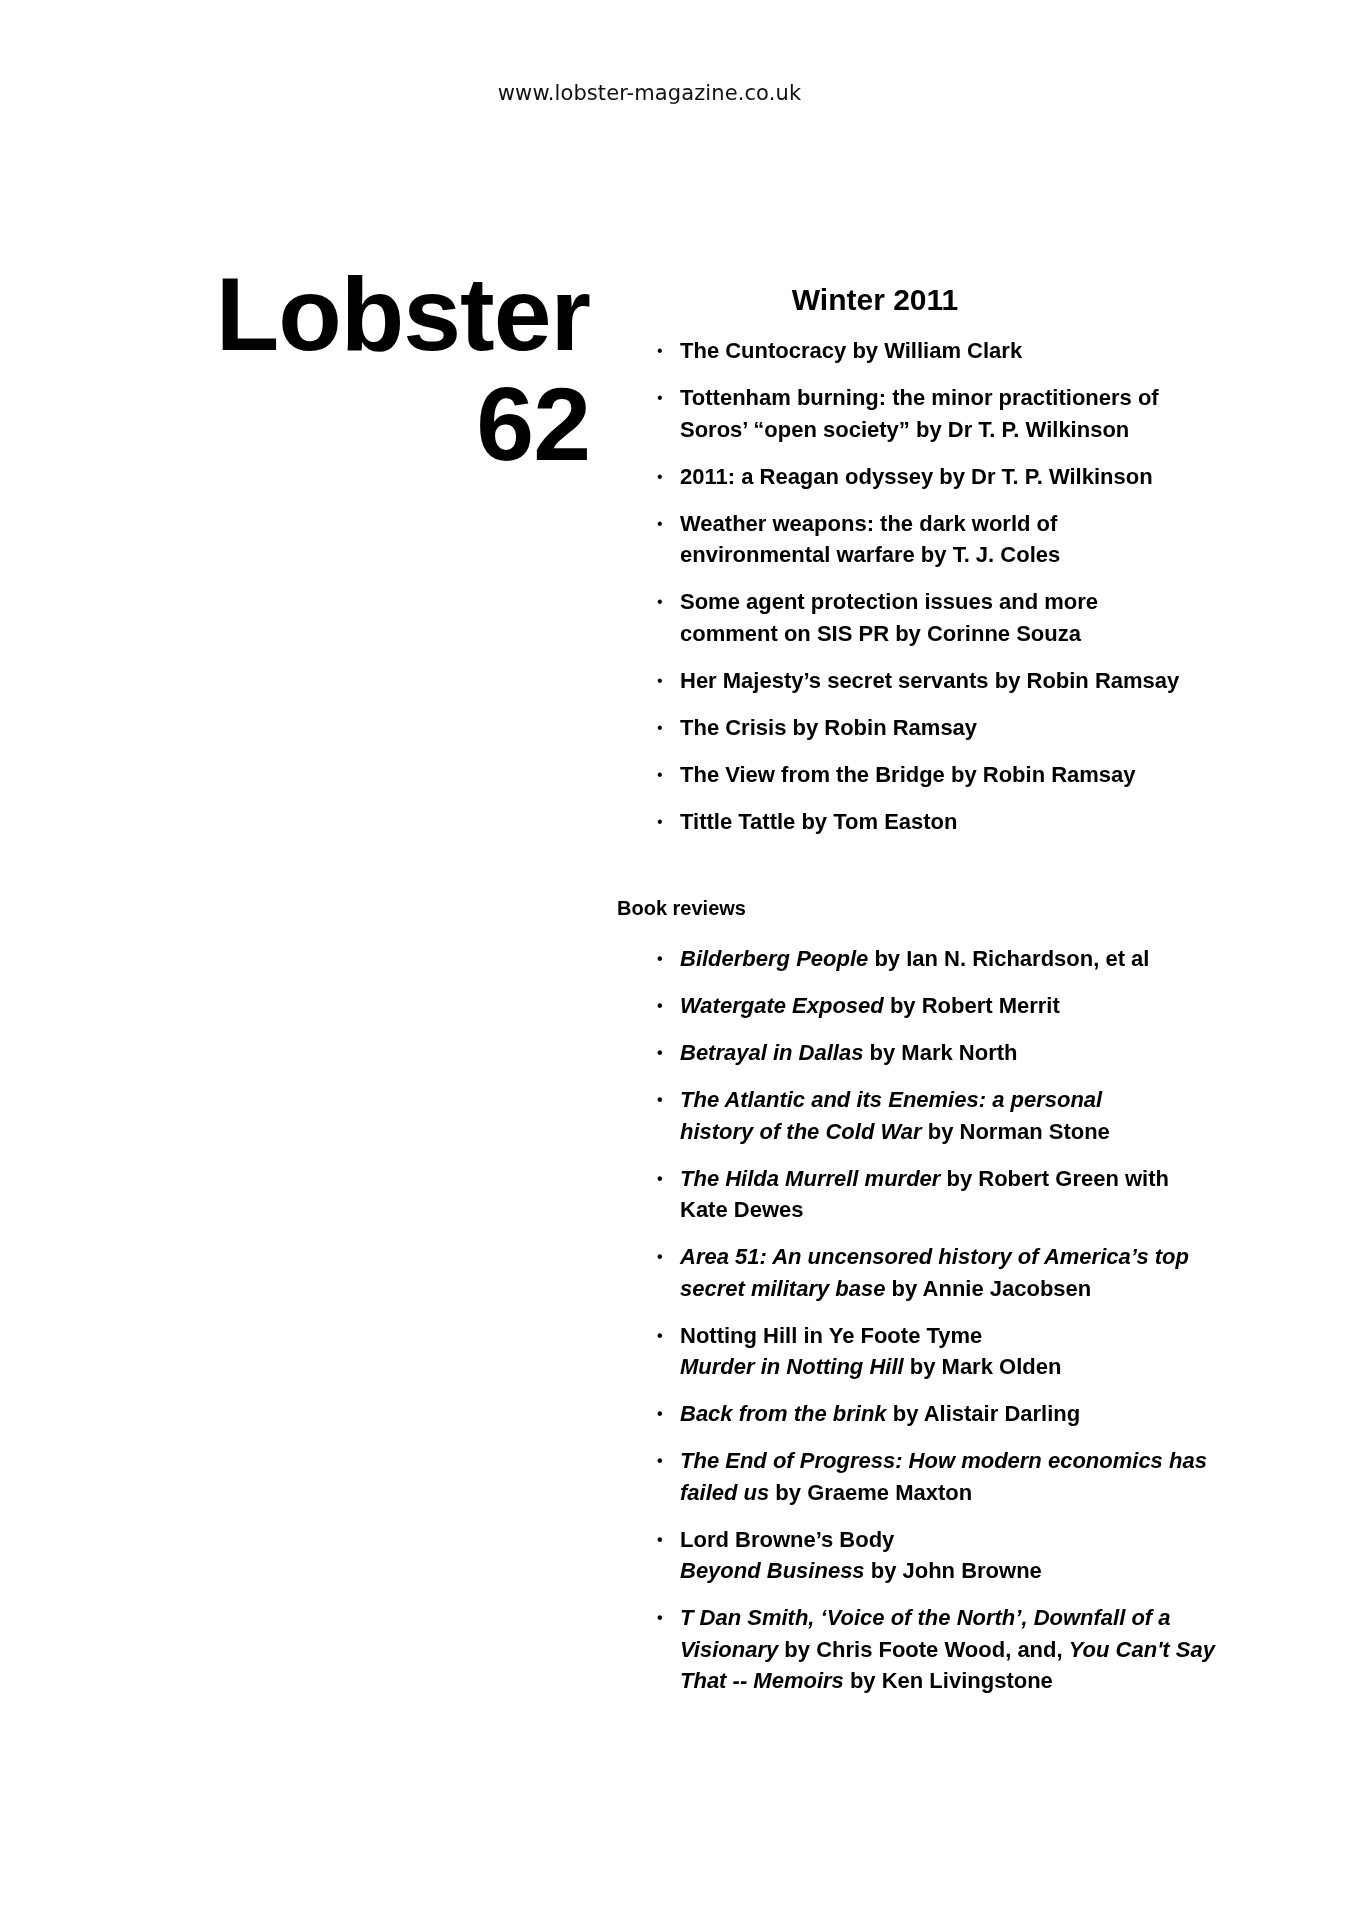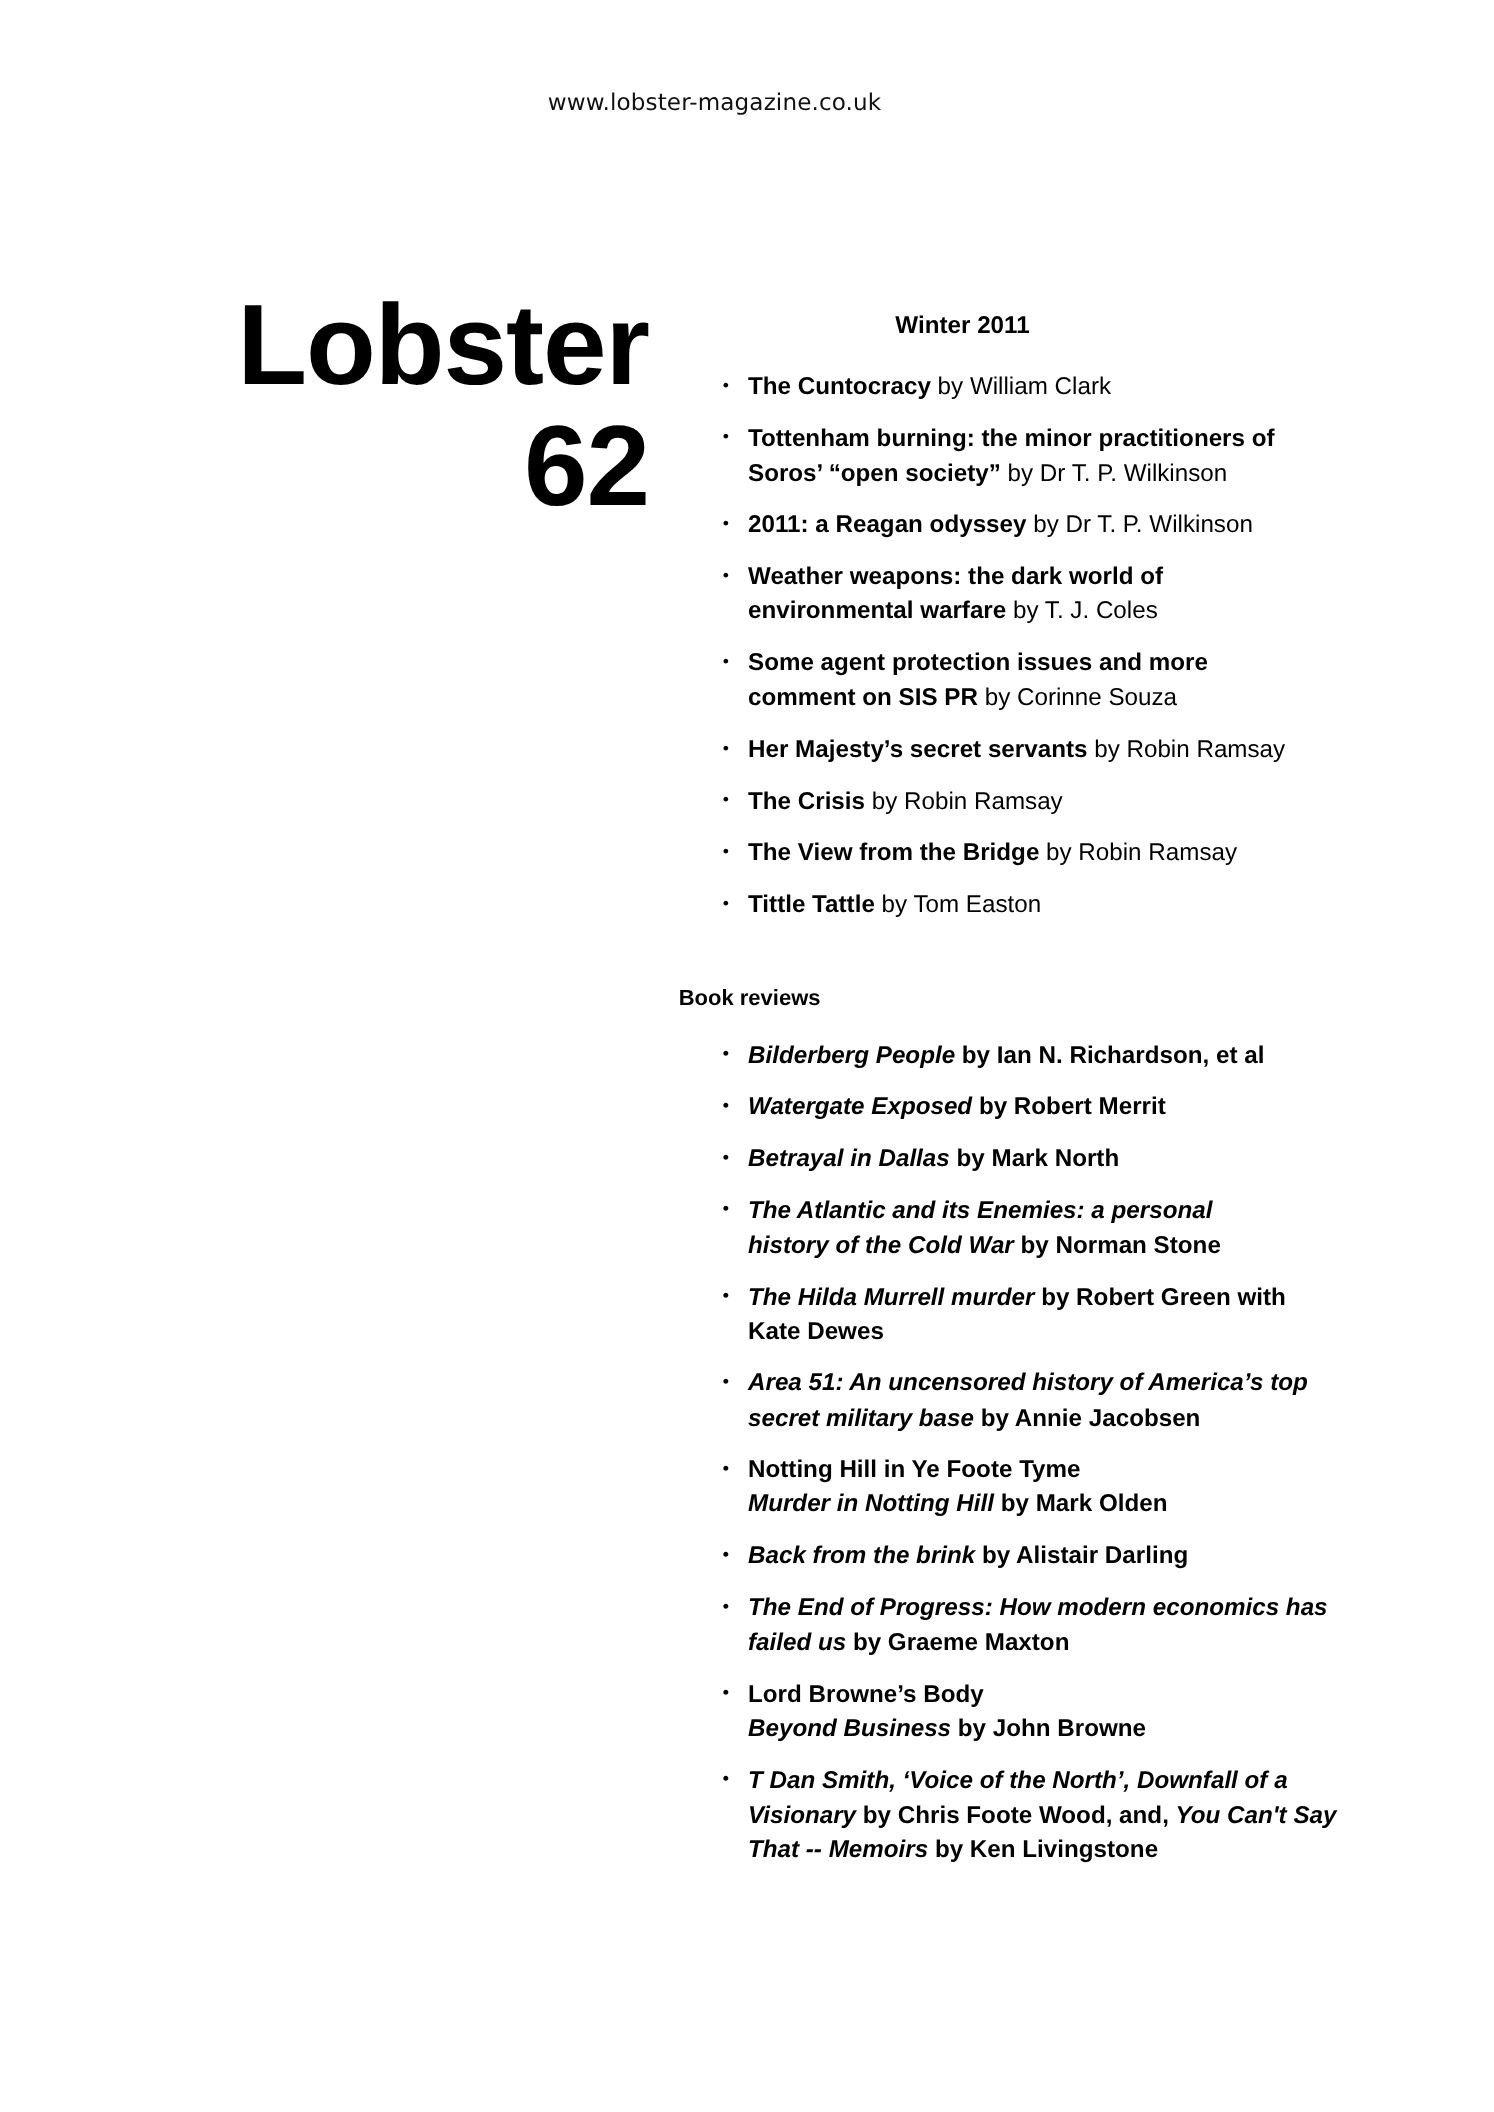--- a/index.html
+++ b/index.html
@@ -48,21 +48,21 @@
       font-size: 104px;
       margin-top: -2px;
       letter-spacing: -1px;
     }
     .season {
       position: absolute;
       top: 283px;
       left: 780px;
       width: 190px;
       text-align: center;
-      font-size: 22px;
+      font-size: 30px;
       font-weight: bold;
     }
     ul.contents {
       list-style: none;
       margin: 0;
       padding: 0;
       position: absolute;
       left: 655px;
       width: 560px;
     }
@@ -74,21 +74,21 @@
     }
     ul.contents li .bullet {
       position: absolute;
       left: 2px;
       top: 0;
       font-size: 16px;
     }
     .articles { top: 335px; }
     .articles li { margin-bottom: 15.5px; }
     .articles .t { font-weight: bold; }
-    .articles .by { font-weight: normal; }
+    .articles .by { font-weight: bold; }
     .reviews-heading {
       position: absolute;
       top: 897px;
       left: 617px;
       font-size: 20px;
       font-weight: bold;
     }
     .reviews { top: 943px; }
     .reviews li { margin-bottom: 15.5px; font-weight: bold; }
     .reviews i { font-style: italic; }

